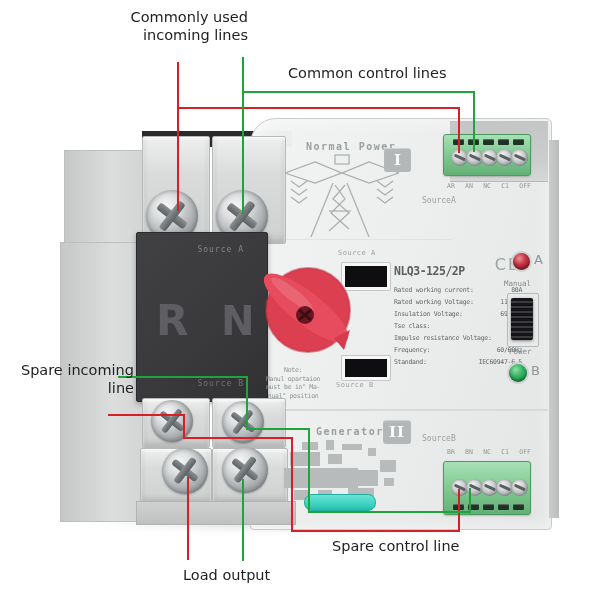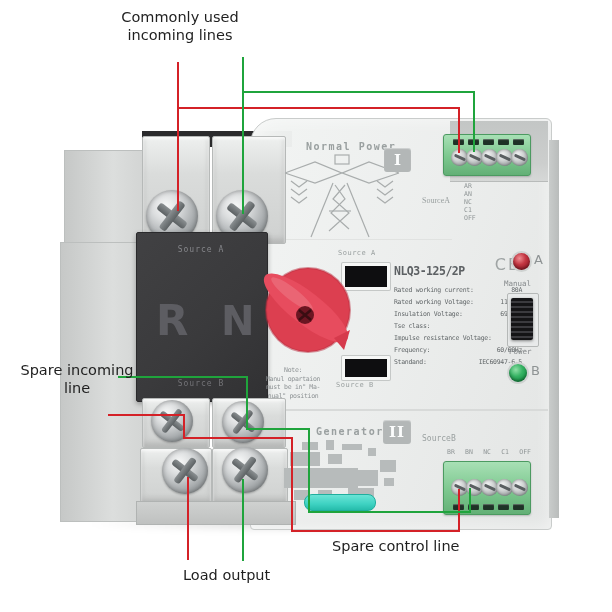--- a/index.html
+++ b/index.html
@@ -3,21 +3,21 @@
 <meta charset="utf-8">
 <style>
   html,body{margin:0;padding:0;background:#fff;}
   #stage{position:relative;width:612px;height:612px;background:#fff;overflow:hidden;
          font-family:"DejaVu Sans",sans-serif;}
   .abs{position:absolute;}
 
   
   .ann-label{position:absolute;color:var(--c-label_text,#1f1f1f);font-size:14.5px;
              line-height:18px;letter-spacing:0;}
-  .center{text-align:center;}
+  .center{text-align:right;}
 
   
   #ann-lines{position:absolute;left:0;top:0;z-index:40;pointer-events:none;}
   .lr{stroke:var(--c-annotation_red,#d42127);stroke-width:2.2;fill:none;shape-rendering:crispEdges;}
   .lg{stroke:var(--c-annotation_green,#1fa43c);stroke-width:2.2;fill:none;shape-rendering:crispEdges;}
 
   
   .side{background:linear-gradient(90deg,#c6c8c7,#dcdedd 60%,#d2d4d3);border:1px solid #bcbfbe;}
   .hous{background:linear-gradient(180deg,#eef0ef 0%,#dadcdb 35%,#cfd1d0 100%);
         border:1px solid #b6b9b8;border-radius:2px;
@@ -149,28 +149,28 @@
     <div class="slot" style="left:24px;top:4px;"></div>
     <div class="slot" style="left:39px;top:4px;"></div>
     <div class="slot" style="left:54px;top:4px;"></div>
     <div class="slot" style="left:69px;top:4px;"></div>
     <div class="screw-sm" style="left:7px;top:14px;"></div>
     <div class="screw-sm" style="left:22px;top:14px;"></div>
     <div class="screw-sm" style="left:37px;top:14px;"></div>
     <div class="screw-sm" style="left:52px;top:14px;"></div>
     <div class="screw-sm" style="left:67px;top:14px;"></div>
   </div>
-  <div class="trow" style="left:464px;top:182px;width:84px;flex-direction:column;">
+  <div class="trow" style="left:447px;top:182px;width:84px;">
     <span>AR</span>
     <span>AN</span>
     <span>NC</span>
     <span>C1</span>
     <span>OFF</span>
   </div>
-  <div class="silk" style="left:422px;top:196px;font-size:8px;font-family:Liberation Serif, serif;">SourceA</div>
+  <div class="silk" style="left:422px;top:196px;font-size:8px;">SourceA</div>
 
   <svg class="abs" style="left:258px;top:258px;z-index:5;" width="100" height="110" viewBox="0 0 100 110">
     <circle cx="50" cy="52" r="42" fill="#dc3f50"></circle>
     <circle cx="50" cy="52" r="42" fill="none" stroke="#b92c3e" stroke-width="2" opacity=".5"></circle>
     <ellipse cx="48" cy="50" rx="52" ry="16" fill="var(--c-switch_red,#e74c5e)" transform="rotate(38 48 50)"></ellipse>
     <ellipse cx="34" cy="36" rx="26" ry="6" fill="#ffffff" opacity=".14" transform="rotate(38 34 36)"></ellipse>
     <polygon points="76,80 92,72 86,92" fill="#d63a4c"></polygon>
     <circle cx="47" cy="57" r="9" fill="#6b1622"></circle>
     <path d="M41,52 L53,62 M53,52 L41,62" stroke="#3a0d12" stroke-width="2.5"></path>
   </svg>
@@ -280,17 +280,18 @@
     <polyline class="lr" points="178,108 459,108 459,153"></polyline>
     <polyline class="lg" points="243,57 243,214"></polyline>
     <polyline class="lg" points="243,92 474,92 474,152"></polyline>
     <polyline class="lr" points="108,415 184,415 184,438 292,438 292,531 459,531 459,489"></polyline>
     <polyline class="lg" points="118,377 247,377 247,429 309,429 309,512 470,512 470,488"></polyline>
     <polyline class="lr" points="188,477 188,560"></polyline>
     <polyline class="lg" points="243,479 243,561"></polyline>
   </svg>
 
   <div class="ann-label center" style="left:112px;top:8px;width:136px;z-index:41;">Commonly used incoming lines</div>
+  <div class="ann-label" style="left:288px;top:64px;z-index:41;">Common control lines</div>
   <div class="ann-label center" style="left:20px;top:361px;width:114px;z-index:41;">Spare incoming line</div>
   <div class="ann-label" style="left:183px;top:566px;z-index:41;">Load output</div>
   <div class="ann-label" style="left:332px;top:537px;z-index:41;">Spare control line</div>
 
 </div>
 
 </body></html>

